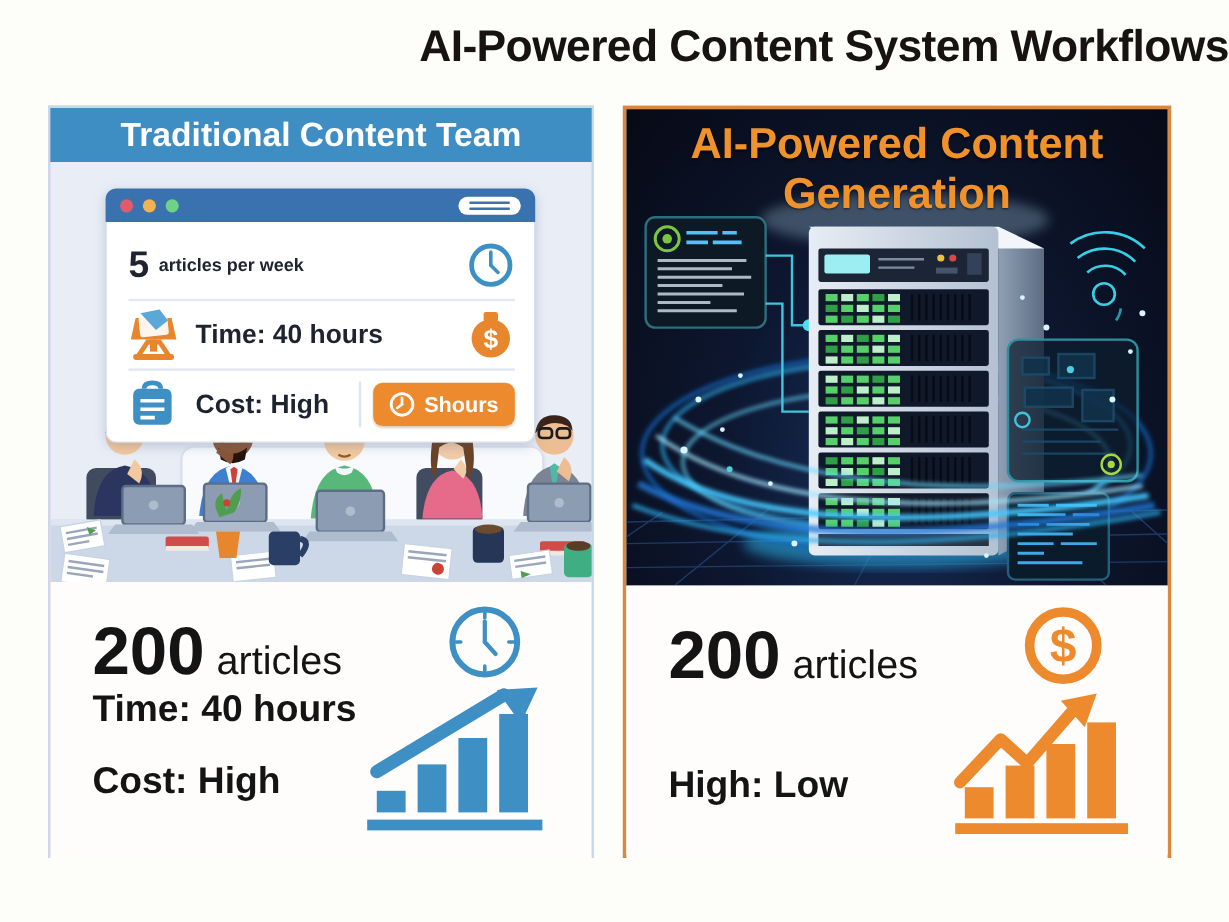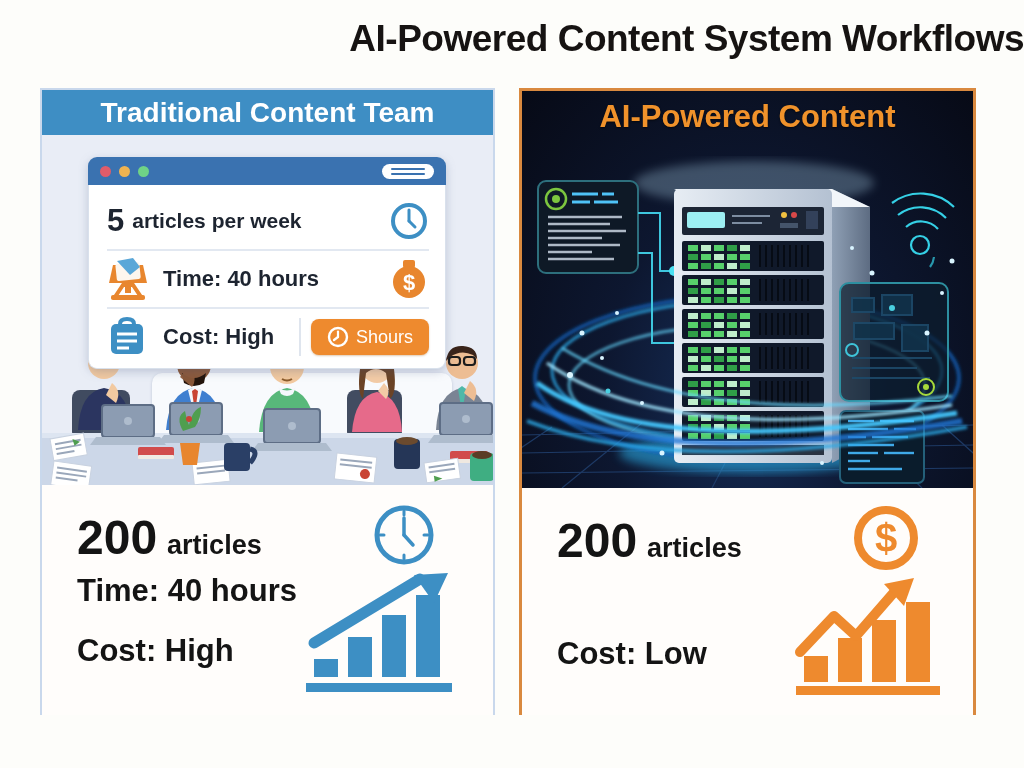--- a/index.html
+++ b/index.html
@@ -49,51 +49,51 @@
     margin-left:auto;width:52px;height:15px;background:#ffffff;border-radius:8px;
     display:flex;flex-direction:column;justify-content:center;gap:3px;align-items:center;
   }
   .bar-pill span{display:block;width:34px;height:2px;background:#3a72b0;border-radius:2px;}
   .browser-body{
     left:0;top:28px;width:100%;height:184px;background:#ffffff;
     border-radius:0 0 9px 9px;border:1px solid #d9e1ec;border-top:none;box-sizing:border-box;
   }
   .b-row{left:18px;width:322px;height:56px;display:flex;align-items:center;}
   .b-row .big-num{font-size:31px;font-weight:700;color:#1d2430;margin-right:8px;}
-  .b-row .row-text{font-size:21px;font-weight:600;color:#1d2430;}
+  .b-row .row-text{font-size:15px;font-weight:600;color:#1d2430;}
   .b-row .row-text-b{font-size:22px;font-weight:700;color:#1d2430;}
   .b-divider{left:18px;width:322px;height:2px;background:#e2e8f1;}
   .v-divider{width:2px;height:38px;background:#dfe5ee;margin:0 10px 0 auto;}
   .hours-btn{
     width:118px;height:36px;background:#ee8a2e;border-radius:8px;
     display:flex;align-items:center;justify-content:center;gap:7px;
-    color:#fff;font-size:18px;font-weight:400;box-shadow:0 1px 2px rgba(150,80,0,.3);text-align:right;
+    color:#fff;font-size:18px;font-weight:700;box-shadow:0 1px 2px rgba(150,80,0,.3);text-align:right;
   }
   .icon-right{margin-left:auto;}
 
   
   .stats{left:0;width:100%;background:#fffdfb;}
   .stats.l{top:395px;height:230px;}
   .stat-line{left:35px;color:#141414;}
-  .articles-line .val{font-size:48px;font-weight:800;}
-  .articles-line .suf{font-size:27px;font-weight:700;margin-left:10px;}
+  .articles-line .val{font-size:56px;font-weight:800;}
+  .articles-line .suf{font-size:33px;font-weight:400;margin-left:10px;}
   .stat-sub{font-size:31px;font-weight:700;}
 
   
   .right-panel{
     left:519px;top:88px;width:457px;height:627px;
     background:#ffffff;border:3px solid #d9893f;box-sizing:border-box;
   }
   .right-dark{
     left:0;top:0;width:100%;height:397px;overflow:hidden;
     background:radial-gradient(ellipse at 50% 75%, #17305c 0%, #0d1730 45%, #070a16 100%);
   }
   .right-header{
     left:0;top:8px;width:100%;text-align:center;z-index:5;
-    color:#f0922b;font-size:31px;font-weight:800;line-height:1.15;
+    color:#f0922b;font-size:36px;font-weight:800;line-height:1.15;
     text-shadow:0 1px 2px rgba(0,0,0,.6);
   }
   .stats.r{top:397px;height:227px;}
 </style>
 </head>
 <body>
 
 <div class="abs main-title">AI-Powered Content System Workflows</div>
 
 <div class="abs left-panel">
@@ -333,20 +333,21 @@
       </g>
       <path d="M104 0 l34 -2 l-14 30 z" fill="#3d8fc4" transform="translate(6,4)"></path>
     </svg>
   </div>
 </div>
 
 <div class="abs right-panel">
   <div class="abs right-dark">
     <div class="abs right-header">
       <div>AI-Powered Content</div>
+      <div>Generation</div>
     </div>
 
     <svg class="abs" style="left:0;top:62px;" width="451" height="335" viewBox="0 0 451 335">
       <defs>
         <linearGradient id="face" x1="0" y1="0" x2="1" y2="0">
           <stop offset="0" stop-color="#e7edf4"></stop>
             <stop offset="1" stop-color="#b4c1d2"></stop>
         </linearGradient>
         <linearGradient id="side" x1="0" y1="0" x2="1" y2="0">
           <stop offset="0" stop-color="#8fa0b5"></stop>
@@ -695,21 +696,21 @@
         <circle cx="370" cy="155" r="3" fill="#49cfe0"></circle>
           <circle cx="86" cy="238" r="2.5" fill="#49cfe0"></circle>
       </g>
     </svg>
   </div>
 
   <div class="abs stats r">
     <div class="abs stat-line articles-line" style="top:25px;">
       <span class="val">200</span><span class="suf">articles</span>
     </div>
-    <div class="abs stat-line stat-sub" style="top:148px;">Cost: Low</div>
+    <div class="abs stat-line stat-sub" style="top:148px;">High: Low</div>
 
     <svg class="abs" style="left:328px;top:14px;" width="72" height="72" viewBox="0 0 72 72">
       <circle cx="36" cy="36" r="28" fill="none" stroke="#ee8a2e" stroke-width="8"></circle>
       <text x="36" y="50" text-anchor="middle" font-size="40" font-weight="bold" fill="#ee8a2e" font-family="Liberation Sans, sans-serif">$</text>
     </svg>
 
     <svg class="abs" style="left:270px;top:86px;" width="150" height="122" viewBox="0 0 150 122">
       <g fill="#ee8a2e">
         <rect x="12" y="82" width="24" height="26"></rect>
         <rect x="46" y="64" width="24" height="44"></rect>

